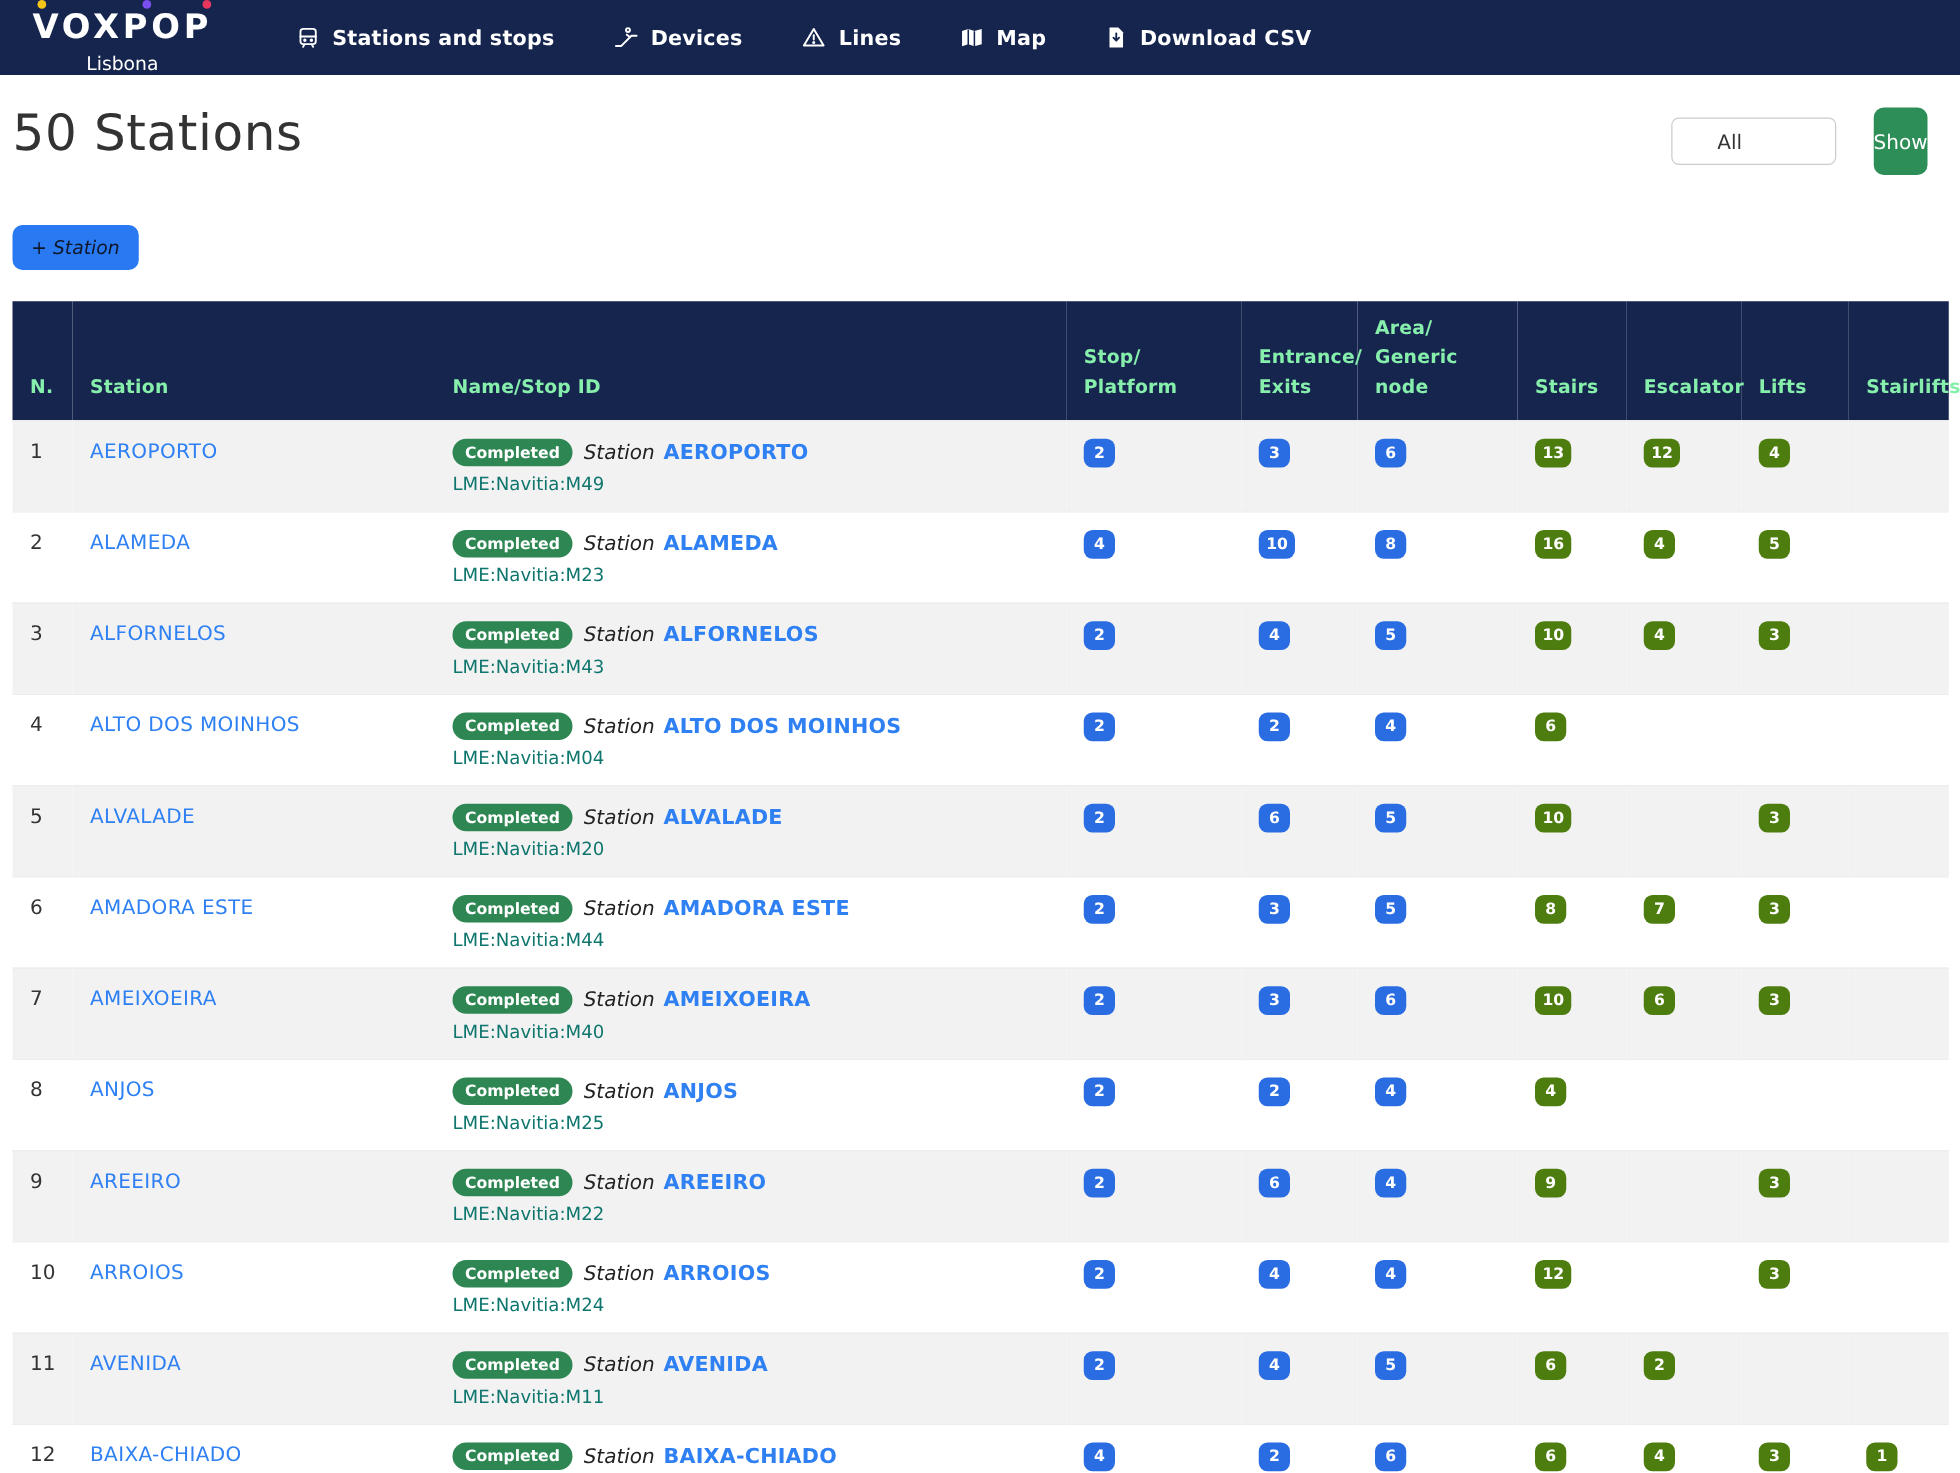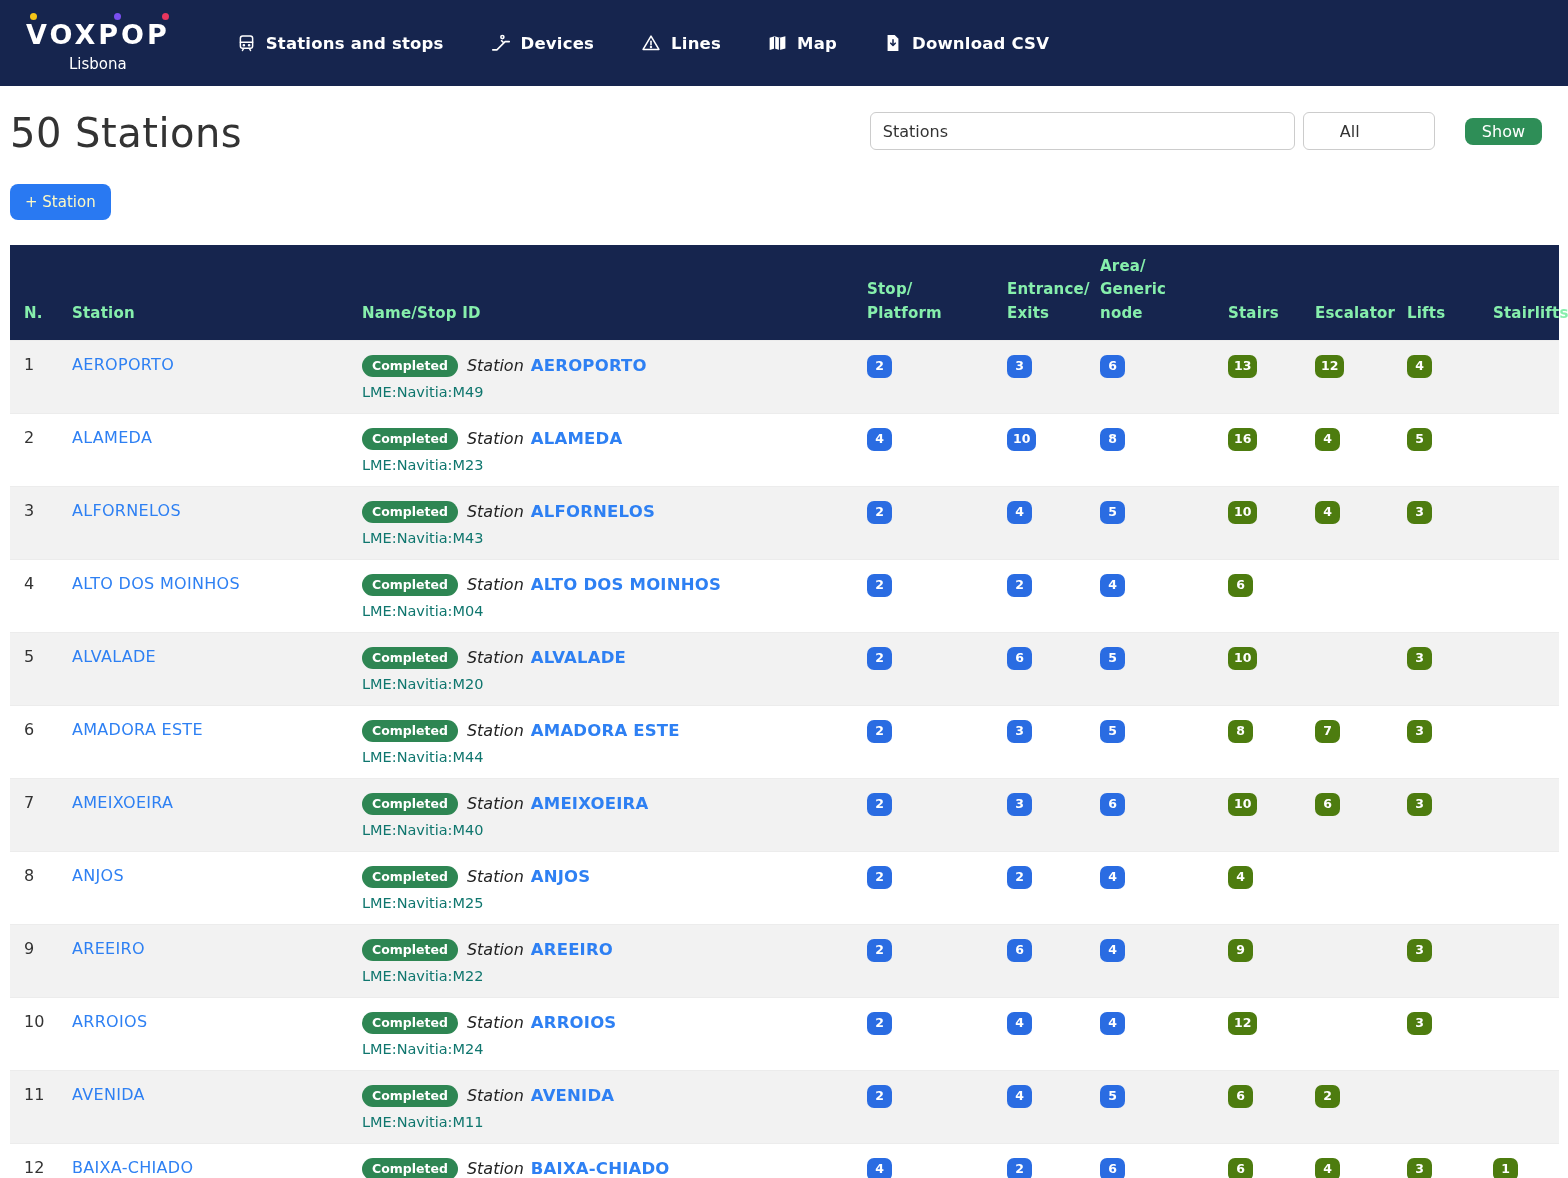--- a/index.html
+++ b/index.html
@@ -1,20 +1,20 @@
 <!DOCTYPE html>
 <html><head>
 <meta charset="utf-8">
 <style>
   * { margin:0; padding:0; box-sizing:border-box; }
   html,body { width:1568px; height:1178px; overflow:hidden; background:#fff;
     font-family:"DejaVu Sans","Liberation Sans",sans-serif; }
 
   
-  .topbar { height:86px; background:#16254e; display:flex; align-items:center;
+  .topbar { height:60px; background:#16254e; display:flex; align-items:center;
     padding:0 26px; color:#fff; }
   .brand { margin-right:66px; cursor:pointer; }
   .brand-word { position:relative; font-weight:800; font-size:27px; letter-spacing:3px;
     line-height:1; padding-top:8px; }
   .dot { position:absolute; width:7px; height:7px; border-radius:50%; top:0; }
   .dot-yellow { left:4px;  background:#f5c518; }
   .dot-purple { left:88px; background:#7a4ff0; }
   .dot-red    { left:136px; background:#e8365e; }
   .brand-sub { text-align:center; font-size:15px; margin-top:7px; font-weight:500; }
 
@@ -26,27 +26,27 @@
   
   main { padding:0 10px; }
   .page-head { display:flex; justify-content:space-between; align-items:flex-start;
     margin-top:24px; }
   h1.page-title { font-size:40px; font-weight:500; color:#333; letter-spacing:0.5px; }
   .controls { display:flex; align-items:center; margin-top:2px; margin-right:16px; }
   .txt-input { height:38px; border:1px solid #ccc; border-radius:6px; padding:0 12px;
     font-size:16px; color:#333; font-family:inherit; outline:none; }
   .search-input { width:425px; }
   .filter-input { width:132px; margin-left:8px;padding-left:36px; }
-  .show-btn { height:27px; margin-left:30px; padding:0 17px; background:#2e8e57;
+  .show-btn { height:54px; margin-left:30px; padding:0 0; background:#2e8e57;
     border:none; border-radius:8px; color:#fff; font-size:16px; font-weight:500;
     font-family:inherit; cursor:pointer; }
 
-  .add-btn { margin-top:28px; padding:9px 15px; background:#2979f2; color:#fef9c3;
+  .add-btn { margin-top:40px; padding:9px 15px; background:#2979f2; color:#0f172a;
     border:none; border-radius:8px; font-size:15px; font-weight:500;
-    font-family:inherit; cursor:pointer; }
+    font-family:inherit; cursor:pointer;font-style:italic; }
 
   
   table.stations { width:100%; margin-top:25px; border-collapse:collapse;
     table-layout:fixed; }
   thead th { background:#16254e; color:#86efac; text-align:left; vertical-align:bottom;
     font-size:15px; font-weight:700; padding:10px 14px 15px; height:66px;
     letter-spacing:0.2px; line-height:1.55; }
   tbody tr { border-top:1px solid #ececec; }
   tbody tr:nth-child(odd) { background:#f2f2f2; }
   tbody td { vertical-align:top; padding:14px 14px 13px; height:64px; font-size:16px;
@@ -136,21 +136,20 @@
       </span>
       <span>Download CSV</span>
     </a>
   </div>
 </nav>
 
 <main>
   <div class="page-head">
     <h1 class="page-title">50 Stations</h1>
     <div class="controls">
-      <input class="txt-input search-input" type="text" value="Stations" style="">
       <input class="txt-input filter-input" type="text" value="All" style="">
       <button class="show-btn">Show</button>
     </div>
   </div>
 
   <button class="add-btn">+ Station</button>
 
   <table class="stations">
     <colgroup>
       <col style="width:48px">

